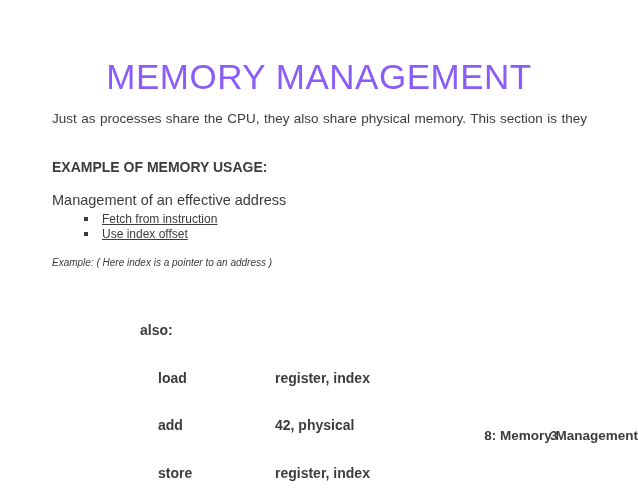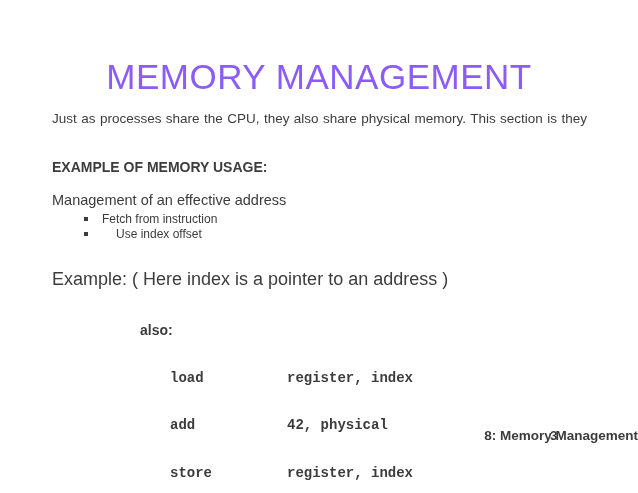--- a/index.html
+++ b/index.html
@@ -57,48 +57,50 @@
     line-height: 16px;
   }
   .calc-line b { font-weight: 400; }
   .bullet-row {
     position: absolute;
     left: 84px;
     display: flex;
     align-items: baseline;
     font-size: 12px;
     line-height: 14px;
+    text-decoration: underline;
   }
   .bullet-row.b1 { top: 212px; }
-  .bullet-row.b2 { top: 227px; gap: 14px; }
+  .bullet-row.b2 { top: 227px; }
   .bullet-square {
     display: inline-block;
     width: 4px;
     height: 4px;
     background: #3c3c3c;
     margin-right: 14px;
     transform: translateY(-2px);
   }
   .example-line {
     position: absolute;
-    top: 271px;
+    top: 255px;
     left: 52px;
-    font-size: 18px;
+    font-size: 10px;
     line-height: 16px;
+    font-style: italic;
   }
   .code-block {
     position: absolute;
     top: 291px;
     left: 140px;
     font-size: 14px;
     font-weight: 700;
     line-height: 15.9px;
     white-space: pre;
   }
-  .code-line { margin-left: 30px; font-family: Liberation Mono, monospace; }
+  .code-line { margin-left: 18px; }
   .code-line .op {
     display: inline-block;
     width: 117px;
     white-space: pre;
   }
   .footer-section {
     position: absolute;
     top: 428px;
     left: 0;
     width: 100%;

